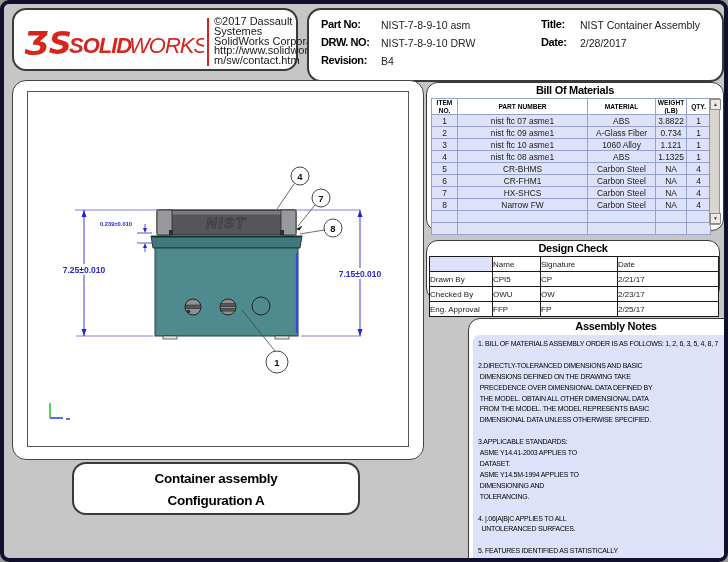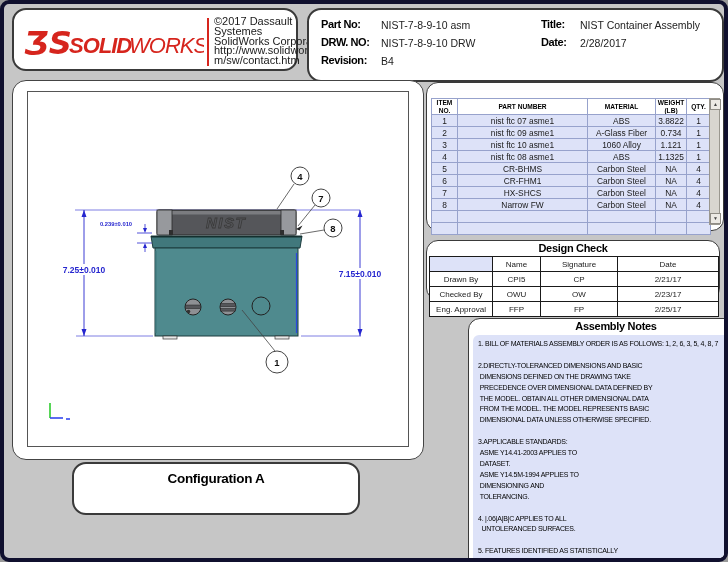--- a/index.html
+++ b/index.html
@@ -24,21 +24,21 @@
   #bom-box{left:422px;top:78px;width:298px;height:149px;}
   #bom-table{position:absolute;left:4px;top:15px;border-collapse:collapse;table-layout:fixed;}
   #bom-table th{background:#fff;font-size:6.6px;font-weight:bold;white-space:pre-line;line-height:7.5px;}
   #bom-table td{background:#dde2f8;font-size:8.4px;color:#1a1a1a;}
   #bom-table th,#bom-table td{border:1px solid #97a2cc;text-align:center;padding:0;height:11px;overflow:hidden;}
   #bom-scrollbar{position:absolute;right:3px;top:15px;bottom:5px;width:11px;background:#d8d5cf;border:1px solid #9a978f;box-sizing:border-box;}
   .sb-btn{position:absolute;left:0;width:9px;height:9px;background:#ece9e4;border:1px solid #8f8c85;font-size:5px;line-height:8px;text-align:center;color:#444;}
   
   #check-box{left:422px;top:236px;width:294px;height:60px;}
   #check-table{position:absolute;left:2px;top:15px;border-collapse:collapse;table-layout:fixed;}
-  #check-table td{border:1.2px solid #1a1a1a;font-size:8px;color:#1a1a1a;text-align:center;height:14px;padding:0;background:#fff;}
+  #check-table td{border:1.2px solid #1a1a1a;font-size:8px;color:#1a1a1a;height:14px;padding:0;background:#fff;}
   #check-table td.corner{background:#dde2f8;}
   
   #notes-box{left:422px;top:314px;width:296px;height:263px;margin-left:42px;}
   #notes-body{position:absolute;left:4px;top:16px;right:4px;bottom:5px;background:#dde2f8;border-radius:6px;padding:4px 5px;font-size:7px;letter-spacing:-0.25px;line-height:10.9px;color:#000;white-space:pre-wrap;box-sizing:border-box;overflow:hidden;}
   #notes-handle{position:absolute;right:6px;bottom:7px;width:9px;height:9px;background:#000;color:#fff;font-size:8px;line-height:9px;text-align:center;}
   
   #caption-box{left:68px;top:458px;width:288px;height:53px;border-width:2px;text-align:center;}
   .caption-line{font-weight:bold;font-size:13.5px;letter-spacing:-0.3px;color:#000;line-height:22px;}
   #caption-box .caption-line:first-child{margin-top:4px;}
 </style>
@@ -157,20 +157,21 @@
 
       <g>
         <line x1="37" y1="322" x2="37" y2="337" stroke="#2ecc2e" stroke-width="1.6"></line>
         <line x1="37" y1="337" x2="50" y2="337" stroke="#3347ee" stroke-width="1.6"></line>
         <line x1="53" y1="338" x2="57" y2="338" stroke="#3347ee" stroke-width="1.6"></line>
       </g>
     </svg>
   </div>
 
   <div class="box thinbox" id="bom-box">
+    <div class="sec-title">Bill Of Materials</div>
     <table id="bom-table">
       <colgroup>
         <col style="width:26px">
           <col style="width:130px">
           <col style="width:68px">
           <col style="width:31px">
           <col style="width:24px">
       </colgroup>
       <thead>
           <tr>
@@ -319,16 +320,17 @@
  TOLERANCING.
 
 4. |.06|A|B|C APPLIES TO ALL
   UNTOLERANCED SURFACES.
 
 5. FEATURES IDENTIFIED AS STATISTICALLY</div>
     <div id="notes-handle">+</div>
   </div>
 
   <div class="box" id="caption-box">
+    <div class="caption-line">Container assembly</div>
     <div class="caption-line">Configuration A</div>
   </div>
 
 </div>
 
 </body></html>

